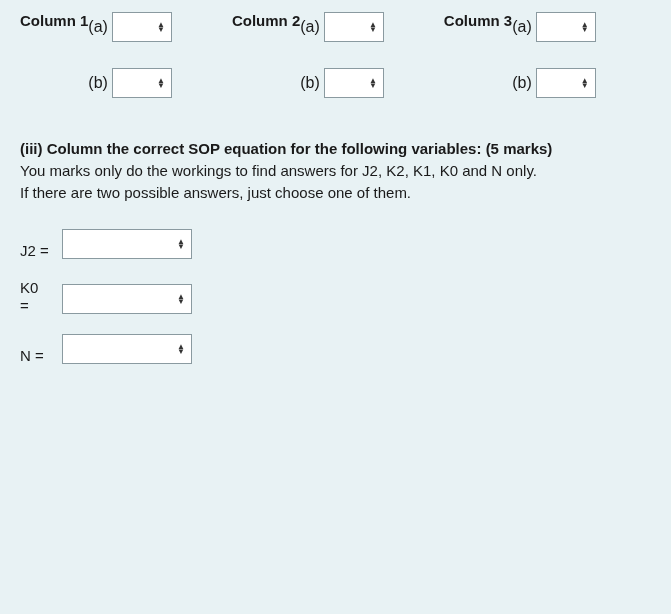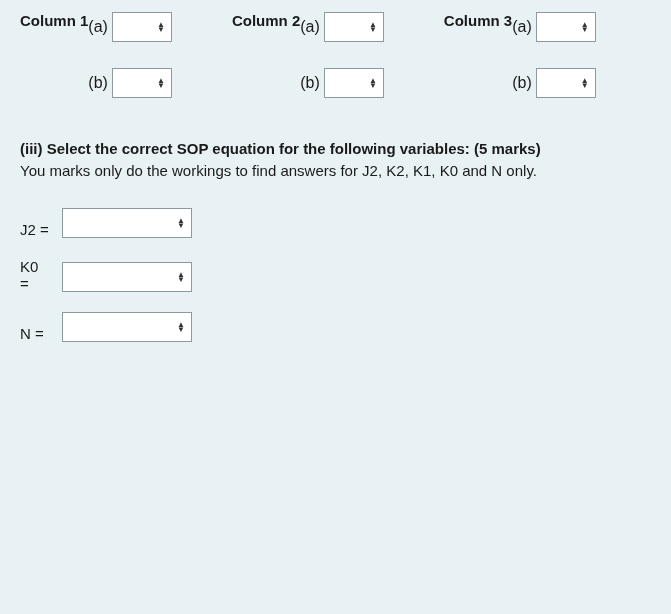--- a/index.html
+++ b/index.html
@@ -158,24 +158,25 @@
           </div>
       </div>
     </div>
   </div>
 
 </div>
 
 <div class="instruction-block">
   <div class="instruction-title">
     <span>(iii)</span>
-    <span>Select the correct SOP equation for the following variables:</span>
+    <span>Column the correct SOP equation for the following variables:</span>
     <span class="marks">(5 marks)</span>
   </div>
   <div>You marks only do the workings to find answers for J2, K2, K1, K0 and N only.</div>
+  <div>If there are two possible answers, just choose one of them.</div>
 </div>
 
 <div class="sop-rows">
 
   <div class="sop-row">
     <span class="sop-label">J2 =</span>
     <div class="select-box wide">
         <span class="spinner"></span>
       </div>
   </div>

